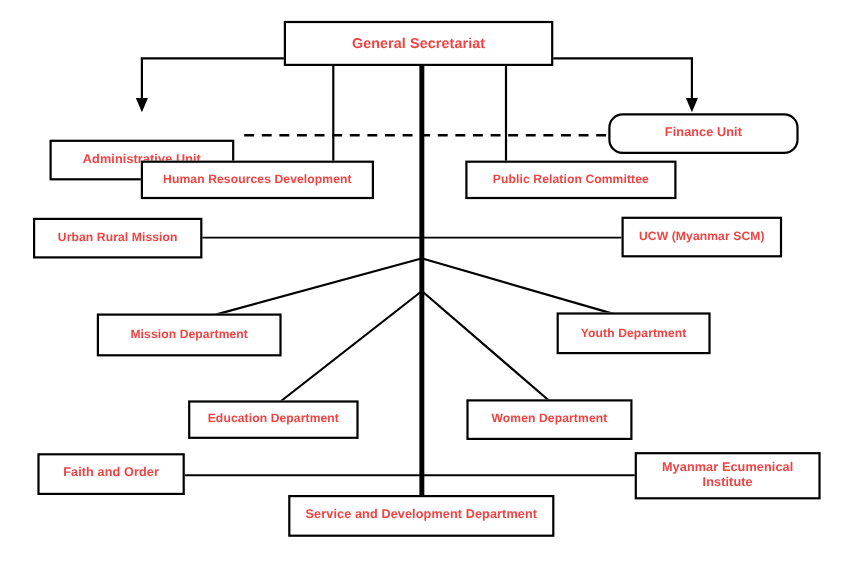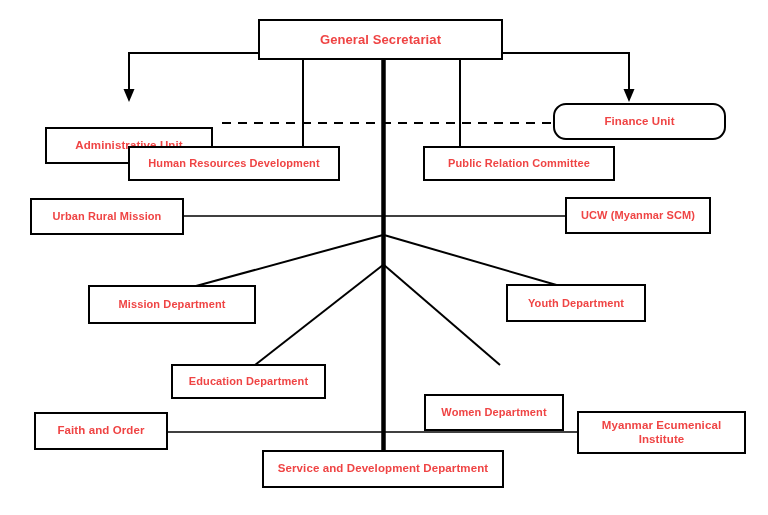--- a/index.html
+++ b/index.html
@@ -145,21 +145,21 @@
   </div>
 
   <div class="node-box lvl4-box" style="left:506px; top:284px; width:140px; height:38px;">
     <span class="node-label">Youth Department</span>
   </div>
 
   <div class="node-box lvl5-box" style="left:171px; top:364px; width:155px; height:35px;justify-content:center;">
     <span class="node-label">Education Department</span>
   </div>
 
-  <div class="node-box lvl5-box" style="left:424px; top:363px; width:140px; height:37px;margin-top:31px;">
+  <div class="node-box lvl5-box" style="left:424px; top:363px; width:151px; height:37px;">
     <span class="node-label">Women Department</span>
   </div>
 
   <div class="node-box bottom-box" style="left:34px; top:412px; width:134px; height:38px;">
     <span class="node-label">Faith and Order</span>
   </div>
 
   <div class="node-box bottom-box" style="left:577px; top:411px; width:169px; height:43px;">
     <span class="node-label">Myanmar Ecumenical
 Institute</span>

